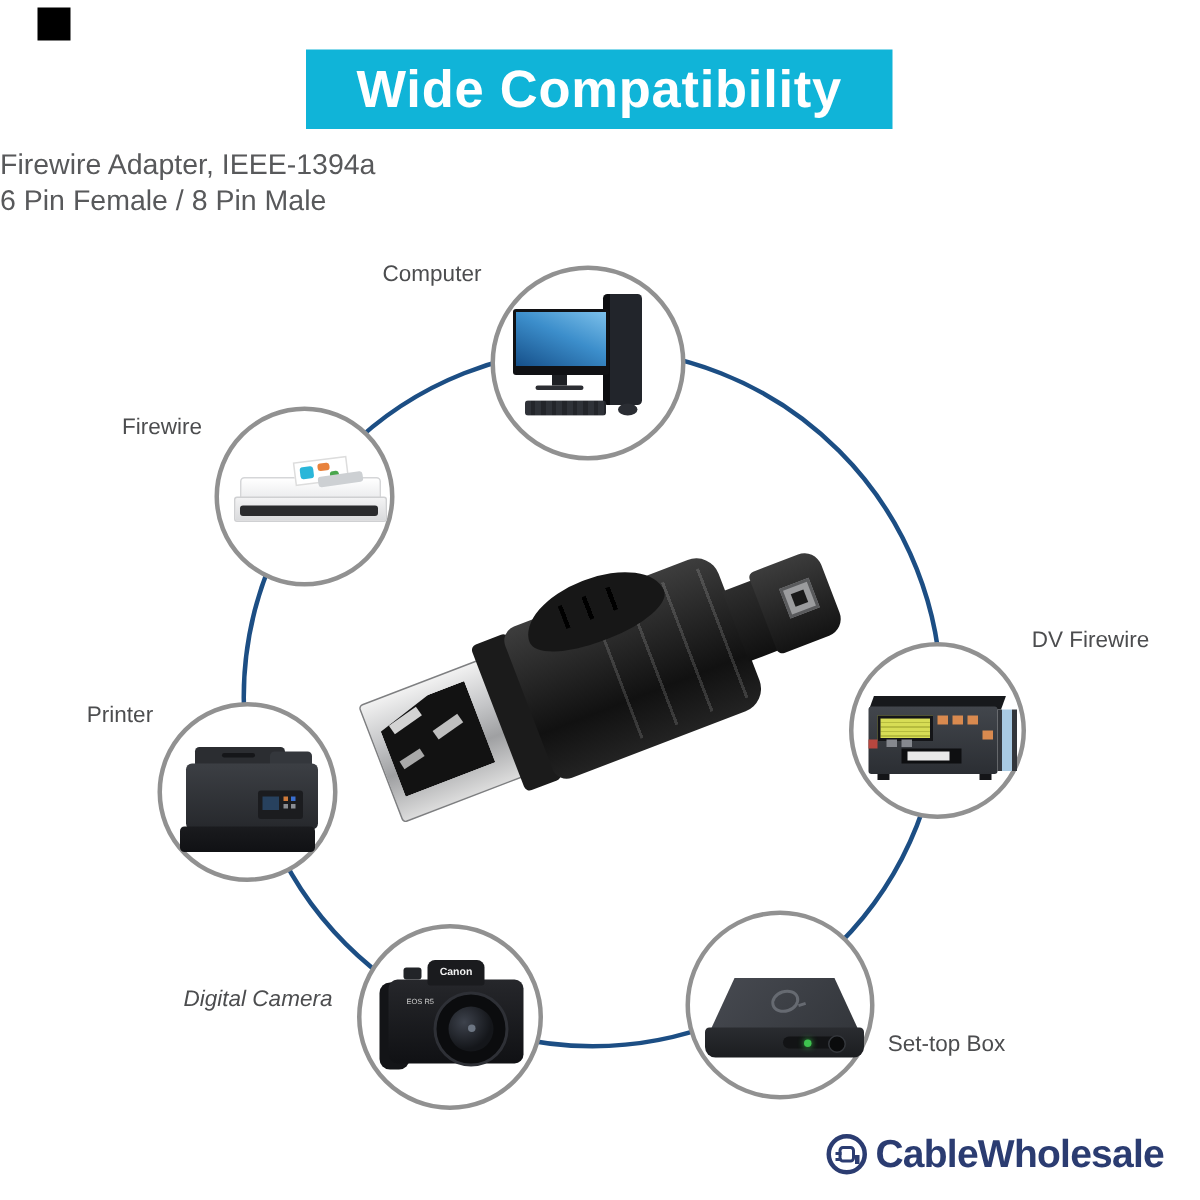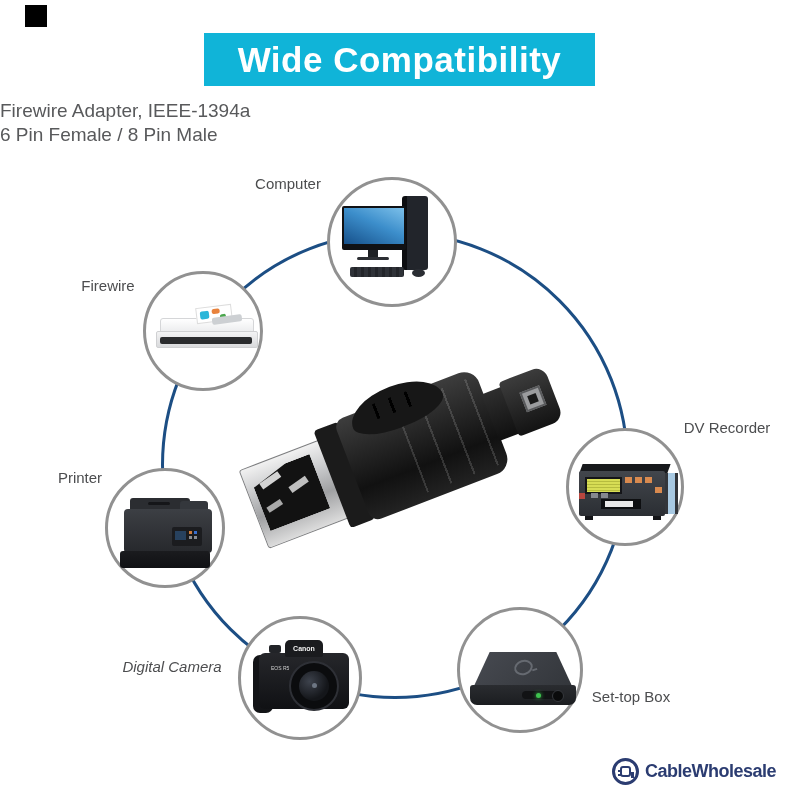--- a/index.html
+++ b/index.html
@@ -145,21 +145,21 @@
   .ad-hole{left:16px;top:17px;width:21px;height:21px;background:#9b9c9e;border:2px solid #595a5c;box-sizing:border-box;}
   .ad-hole::before{content:"";position:absolute;left:4px;top:4px;width:9px;height:9px;background:#1a1a1a;}
 
   
   .logo{position:absolute;right:24px;bottom:15px;display:flex;align-items:center;gap:6px;}
   .logo-mark{position:relative;width:27px;height:27px;border:3px solid #2b3c71;border-radius:50%;box-sizing:border-box;}
   .logo-plug{position:absolute;left:5px;top:5px;width:11px;height:11px;border:2px solid #2b3c71;border-radius:3px;box-sizing:border-box;}
   .logo-prong1{position:absolute;left:-4px;top:2px;width:4px;height:2px;background:#2b3c71;}
   .logo-prong2{position:absolute;left:-4px;top:6px;width:4px;height:2px;background:#2b3c71;}
   .logo-stem{position:absolute;right:2px;top:11px;width:3px;height:6px;background:#2b3c71;}
-  .logo-text{color:#2b3c71;font-size:18px;font-weight:bold;letter-spacing:-0.5px;}
+  .logo-text{color:#2b3c71;font-size:26px;font-weight:bold;letter-spacing:-0.5px;}
 </style>
 </head>
 <body>
 
 <div id="canvas">
 
   <div class="corner-square"></div>
 
   <div class="banner">
     <span class="banner-text">Wide Compatibility</span>
@@ -260,21 +260,21 @@
       <div class="dv-foot1"></div>
       <div class="dv-foot2"></div>
     </div>
   </div>
 
   <div class="dev-label lbl-computer">Computer</div>
   <div class="dev-label lbl-scanner">Firewire</div>
   <div class="dev-label lbl-printer">Printer</div>
   <div class="dev-label lbl-camera">Digital Camera</div>
   <div class="dev-label lbl-settop">Set-top Box</div>
-  <div class="dev-label lbl-dvr">DV Recorder</div>
+  <div class="dev-label lbl-dvr">DV Firewire</div>
 
   <div class="adapter">
     <div class="ad-metal">
       <div class="ad-open"></div>
       <div class="ad-pin1"></div>
       <div class="ad-pin2"></div>
       <div class="ad-pin3"></div>
     </div>
     <div class="ad-collar"></div>
     <div class="ad-body">

